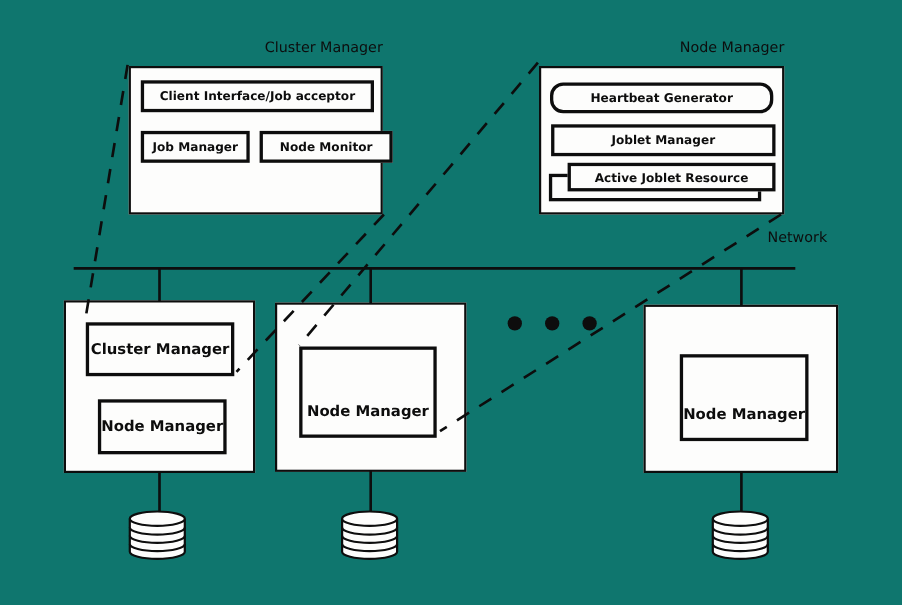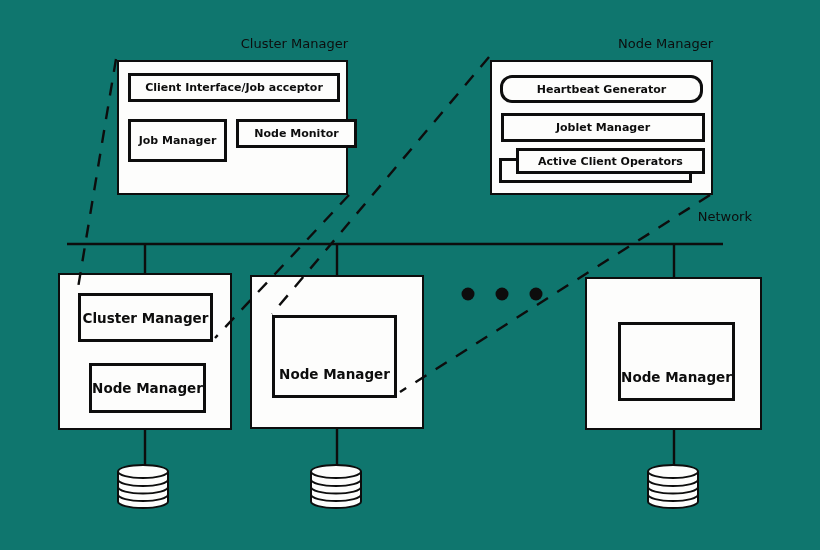--- a/index.html
+++ b/index.html
@@ -57,36 +57,36 @@
 <body>
 
 <div id="canvas">
 
   <div class="lbl right" style="left:117px;top:36px;width:231px;">Cluster Manager</div>
 
   <div class="box" style="left:117px;top:60px;width:231px;height:135px;"></div>
 
   <div class="box comp" style="left:128px;top:73px;width:212px;height:29px;">Client Interface/Job acceptor</div>
 
-  <div class="box comp" style="left:128px;top:119px;width:99px;height:43px;">Job Manager</div>
+  <div class="box comp" style="left:128px;top:119px;width:99px;height:29px;">Job Manager</div>
 
   <div class="box comp" style="left:236px;top:119px;width:121px;height:29px;">Node Monitor</div>
 
 
   <div class="lbl right" style="left:490px;top:36px;width:223px;">Node Manager</div>
 
   <div class="box" style="left:490px;top:60px;width:223px;height:135px;"></div>
 
   <div class="box comp" style="left:500px;top:75px;width:203px;height:28px;border-radius:12px;">Heartbeat Generator</div>
 
   <div class="box comp" style="left:501px;top:113px;width:204px;height:29px;">Joblet Manager</div>
 
   <div class="box" style="left:499px;top:158px;width:193px;height:25px;border-width:3px;"></div>
 
-  <div class="box comp" style="left:516px;top:148px;width:189px;height:26px;">Active Client Operators</div>
+  <div class="box comp" style="left:516px;top:148px;width:189px;height:26px;">Active Joblet Resource</div>
 
   <div class="lbl right" style="left:640px;top:209px;width:112px;">Network</div>
 
   <div class="box" style="left:58px;top:273px;width:174px;height:157px;"></div>
 
   <div class="box module" style="left:78px;top:293px;width:135px;height:49px;">Cluster Manager</div>
 
   <div class="box module" style="left:89px;top:363px;width:117px;height:50px;">Node Manager</div>
 
   <div class="box" style="left:250px;top:275px;width:174px;height:154px;"></div>

